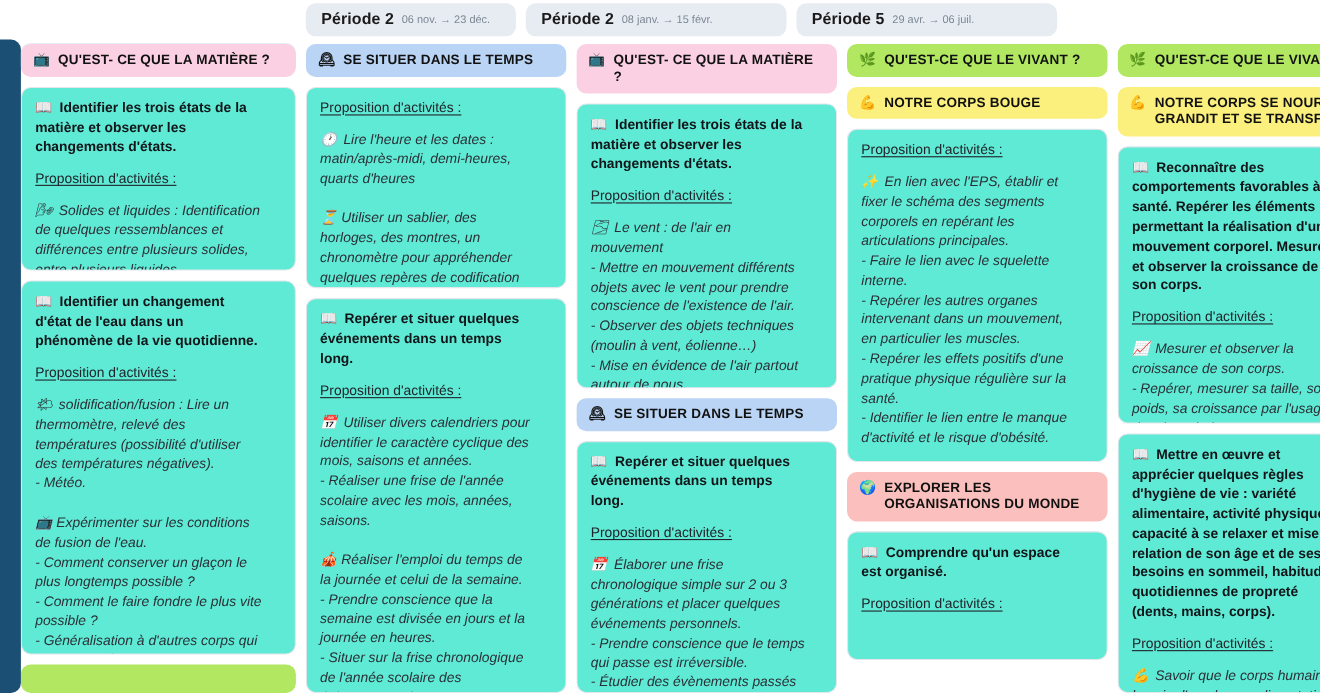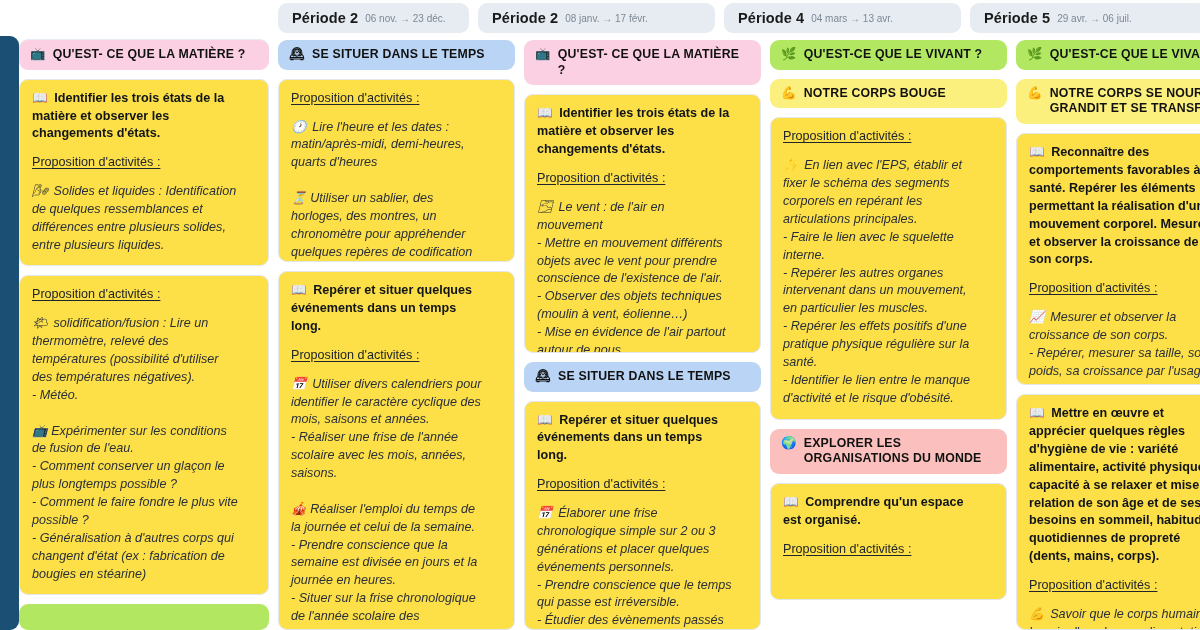--- a/index.html
+++ b/index.html
@@ -67,21 +67,21 @@
     line-height: 1.28;
   }
   .chip .ico { font-size: 12.5px; line-height: 1.25; flex: 0 0 auto; }
   .chip-pink   { background: #fbd0e2; }
   .chip-blue   { background: #b9d4f4; }
   .chip-green  { background: #b2e861; }
   .chip-yellow { background: #fbef7d; }
   .chip-salmon { background: #fbc0bd; }
 
   .card {
-    background: #fde047;
+    background: #5eead4;
     border: 1px solid #e3e6eb;
     border-radius: 9px;
     padding: 10px 28px 11px 12px;
     font-size: 12.6px;
     color: #20242b;
     line-height: 1.42;
     overflow: hidden;
   }
   .card .title {
     font-weight: bold; color: #111418;
@@ -117,44 +117,41 @@
       <div class="period" style="width: 250px; margin-top: 36px;">
         <span class="period-name">Période 1</span>
         <span class="period-range">04 sept. → 21 oct.</span>
       </div>
       <div class="period" style="width: 191px;">
         <span class="period-name">Période 2</span>
         <span class="period-range">06 nov. → 23 déc.</span>
       </div>
       <div class="period" style="width: 237px;">
         <span class="period-name">Période 2</span>
-        <span class="period-range">08 janv. → 17 févr.</span>
-      </div>
-      <div class="period" style="width: 237px;">
-        <span class="period-name">Période 4</span>
-        <span class="period-range">04 mars → 13 avr.</span>
+        <span class="period-range">08 janv. → 15 févr.</span>
       </div>
       <div class="period" style="width: 237px;">
         <span class="period-name">Période 5</span>
         <span class="period-range">29 avr. → 06 juil.</span>
       </div>
     </div>
 
   <div class="board">
       <div class="col" style="width: 250px; flex: 0 0 250px;">
         <div class="chip chip-pink">
           <span class="ico">📺</span>
           <span>QU'EST- CE QUE LA MATIÈRE ?</span>
         </div>
         <div class="card">
           <div class="title"><span class="ico">📖</span> <span>Identifier les trois états de la matière et observer les changements d'états.</span></div>
           <div class="sub">Proposition d'activités :</div>
           <div class="body"><span class="ico">🌬</span> <span>Solides et liquides : Identification de quelques ressemblances et différences entre plusieurs solides, entre plusieurs liquides.</span></div>
         </div>
         <div class="card">
+          <div class="title"><span class="ico">📖</span> <span>Identifier un changement d'état de l'eau dans un phénomène de la vie quotidienne.</span></div>
           <div class="sub">Proposition d'activités :</div>
           <div class="body"><span class="ico">🌤</span> <span>solidification/fusion : Lire un thermomètre, relevé des températures (possibilité d'utiliser des températures négatives).
 - Météo.
 
 📺 Expérimenter sur les conditions de fusion de l'eau.
 - Comment conserver un glaçon le plus longtemps possible ?
 - Comment le faire fondre le plus vite possible ?
 - Généralisation à d'autres corps qui changent d'état (ex : fabrication de bougies en stéarine)</span></div>
         </div>
         <div class="green-band"></div>

